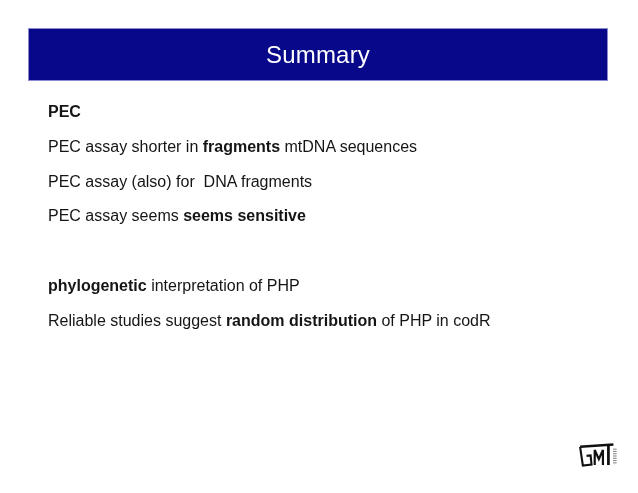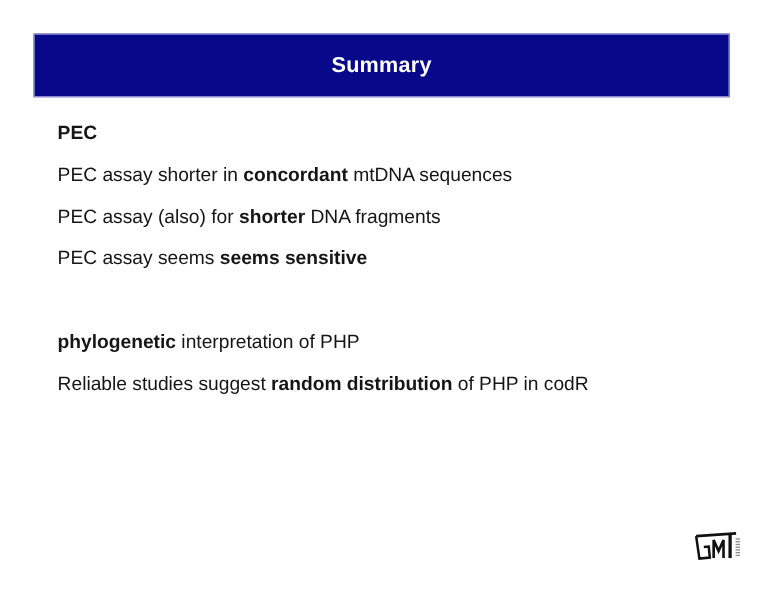--- a/index.html
+++ b/index.html
@@ -23,22 +23,22 @@
     height: 53px;
     background: #08088a;
     border: 1px solid #8a8ad0;
     box-sizing: border-box;
     display: flex;
     align-items: center;
     justify-content: center;
   }
   .title-text {
     color: #ffffff;
-    font-size: 18px;
-    font-weight: bold;
+    font-size: 24px;
+    font-weight: normal;
     letter-spacing: 0.2px;
   }
   .slide-body {
     position: absolute;
     left: 48px;
     top: 95px;
     right: 20px;
     color: #151515;
   }
   .line {
@@ -64,22 +64,22 @@
 <body>
 
 <div class="slide">
 
   <div class="title-bar" style="background: rgb(8, 8, 138);">
     <span class="title-text" style="color: rgb(255, 255, 255);">Summary</span>
   </div>
 
   <div class="slide-body" style="color: rgb(21, 21, 21);">
       <div class="line"><span class="b">PEC</span></div>
-      <div class="line"><span>PEC assay shorter in </span><span class="b">concordant</span><span> mtDNA sequences</span></div>
-      <div class="line"><span>PEC assay (also) for </span><span class="b">shorter</span><span> DNA fragments</span></div>
+      <div class="line"><span>PEC assay shorter in </span><span class="b">fragments</span><span> mtDNA sequences</span></div>
+      <div class="line"><span>PEC assay (also) for </span><span> DNA fragments</span></div>
       <div class="line"><span>PEC assay seems </span><span class="b">seems sensitive</span></div>
       <div class="line"></div>
       <div class="line"><span class="b">phylogenetic</span><span> interpretation of PHP</span></div>
       <div class="line"><span>Reliable studies suggest </span><span class="b">random distribution</span><span> of PHP in codR</span></div>
     </div>
 
   <svg class="logo" viewBox="0 0 46 30" aria-hidden="true">
 
     <path d="M4.5 6 L41 3.5" fill="none" stroke="#111111" stroke-width="2.6"></path>
 

